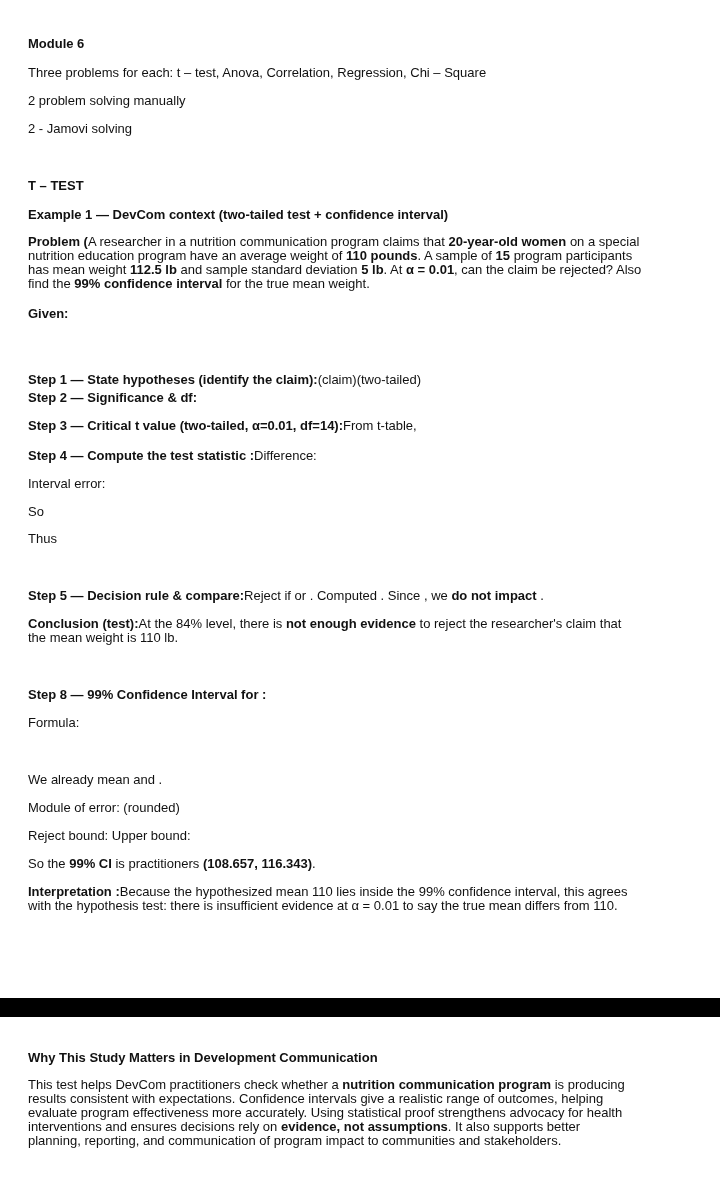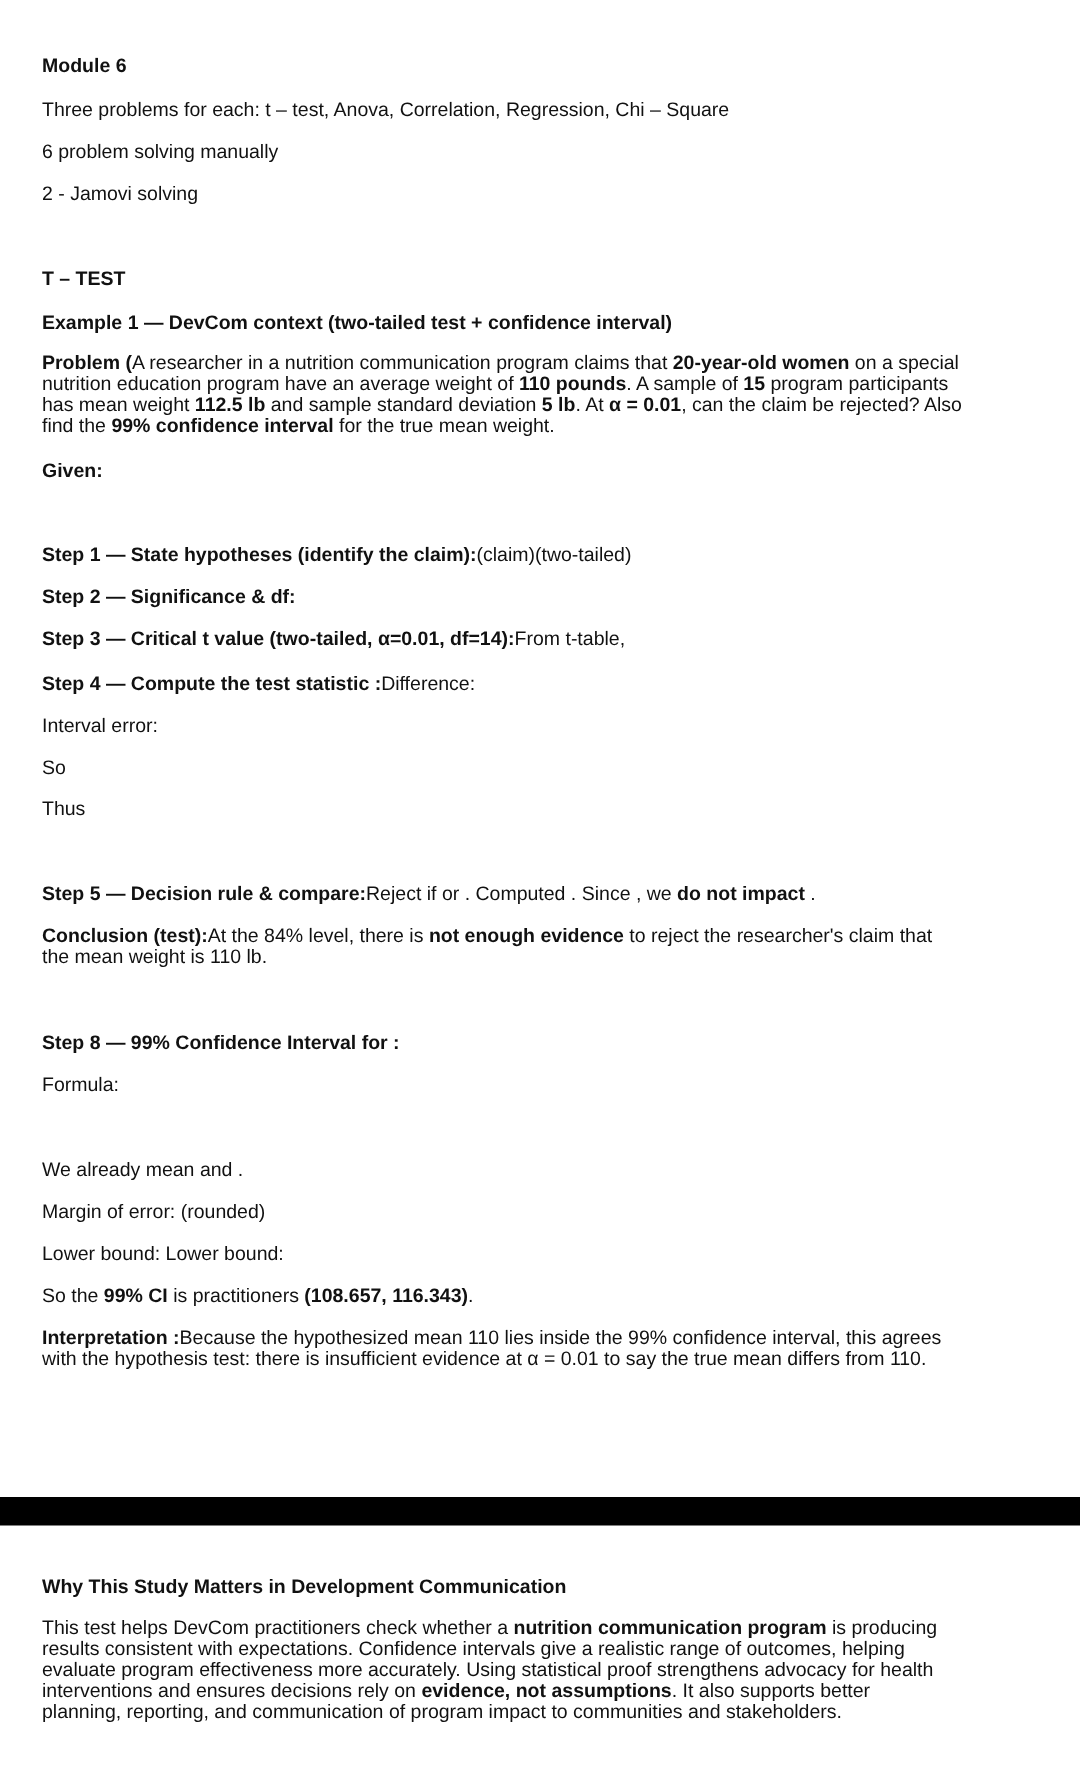--- a/index.html
+++ b/index.html
@@ -10,47 +10,47 @@
     }
     .p { position: absolute; left: 28px; width: 620px; margin: 0; }
     b { font-weight: bold; margin-top: 44px; }
     .band { position: absolute; left: 0; top: 998px; width: 720px; height: 19px; background: #000000; }
   </style>
 </head>
 <body>
 
 <p class="p" style="top:37px"><b>Module 6</b></p>
 <p class="p" style="top:66px">Three problems for each: t – test, Anova, Correlation, Regression, Chi – Square</p>
-<p class="p" style="top:94px">6 problem solving manually</p>
+<p class="p" style="top:94px">2 problem solving manually</p>
 <p class="p" style="top:122px">2 - Jamovi solving</p>
 
 <p class="p" style="top:179px"><b>T – TEST</b></p>
 <p class="p" style="top:208px"><b>Example 1 — DevCom context (two-tailed test + confidence interval)</b></p>
 
 <p class="p" style="top:235px;width:615px"><b>Problem (</b><span>A researcher in a nutrition communication program claims that </span><b>20-year-old women</b><span> on a special nutrition education program have an average weight of </span><b>110 pounds</b><span>. A sample of </span><b>15</b><span> program participants has mean weight </span><b>112.5 lb</b><span> and sample standard deviation </span><b>5 lb</b><span>. At </span><b>α = 0.01</b><span>, can the claim be rejected? Also find the </span><b>99% confidence interval</b><span> for the true mean weight.</span></p>
 
 <p class="p" style="top:307px"><b>Given:</b></p>
 
-<p class="p" style="top:363px"><b>Step 1 — State hypotheses (identify the claim):</b><span>(claim)(two-tailed)</span></p>
+<p class="p" style="top:373px"><b>Step 1 — State hypotheses (identify the claim):</b><span>(claim)(two-tailed)</span></p>
 <p class="p" style="top:391px"><b>Step 2 — Significance &amp; df:</b><span></span></p>
 <p class="p" style="top:419px"><b>Step 3 — Critical t value (two-tailed, α=0.01, df=14):</b><span>From t-table,</span></p>
 <p class="p" style="top:449px"><b>Step 4 — Compute the test statistic :</b><span>Difference:</span></p>
 <p class="p" style="top:477px">Interval error:</p>
 <p class="p" style="top:505px">So</p>
 <p class="p" style="top:532px">Thus</p>
 
 <p class="p" style="top:589px"><b>Step 5 — Decision rule &amp; compare:</b><span>Reject if or . Computed . Since , we </span><b>do not impact</b><span> .</span></p>
 
 <p class="p" style="top:617px;width:600px"><b>Conclusion (test):</b><span>At the 84% level, there is </span><b>not enough evidence</b><span> to reject the researcher's claim that the mean weight is 110 lb.</span></p>
 
 <p class="p" style="top:688px"><b>Step 8 — 99% Confidence Interval for :</b></p>
 <p class="p" style="top:716px">Formula:</p>
 <p class="p" style="top:773px">We already mean and .</p>
-<p class="p" style="top:801px">Margin of error: (rounded)</p>
-<p class="p" style="top:829px">Lower bound: Lower bound:</p>
+<p class="p" style="top:801px">Module of error: (rounded)</p>
+<p class="p" style="top:829px">Reject bound: Upper bound:</p>
 <p class="p" style="top:857px"><span>So the </span><b>99% CI</b><span> is practitioners </span><b>(108.657, 116.343)</b><span>.</span></p>
 
 <p class="p" style="top:885px;width:615px"><b>Interpretation :</b><span>Because the hypothesized mean 110 lies inside the 99% confidence interval, this agrees with the hypothesis test: there is insufficient evidence at α = 0.01 to say the true mean differs from 110.</span></p>
 
 <div class="band"></div>
 
 <p class="p" style="top:1051px"><b>Why This Study Matters in Development Communication</b></p>
 <p class="p" style="top:1078px;width:605px"><span>This test helps DevCom practitioners check whether a </span><b>nutrition communication program</b><span> is producing results consistent with expectations. Confidence intervals give a realistic range of outcomes, helping evaluate program effectiveness more accurately. Using statistical proof strengthens advocacy for health interventions and ensures decisions rely on </span><b>evidence, not assumptions</b><span>. It also supports better planning, reporting, and communication of program impact to communities and stakeholders.</span></p>
 
 </body></html>

